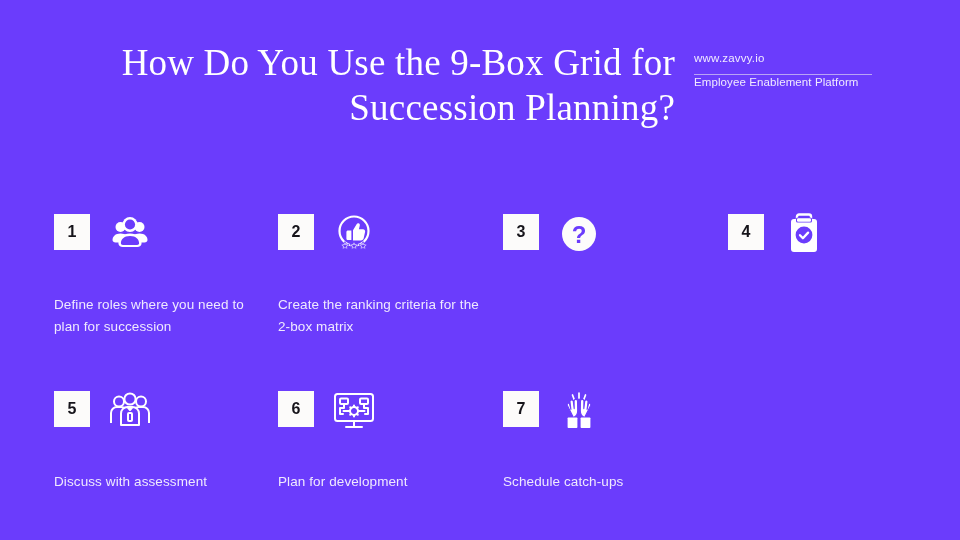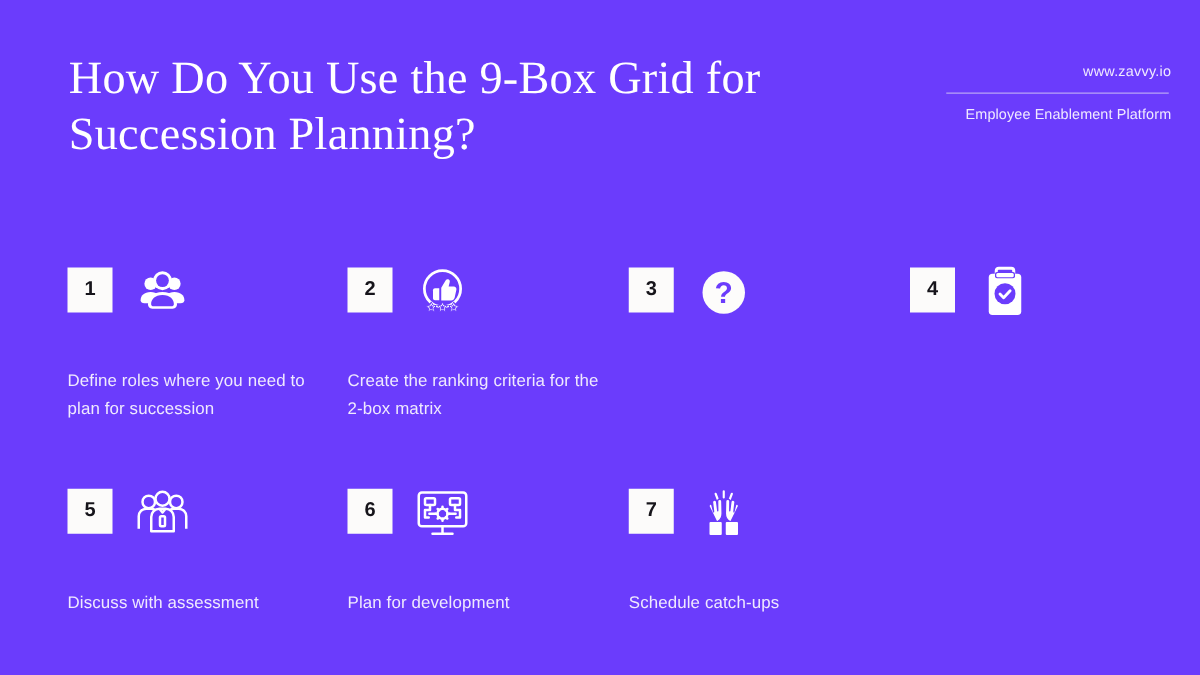--- a/index.html
+++ b/index.html
@@ -26,43 +26,42 @@
     position: absolute;
     left: 55px;
     top: 40px;
     width: 620px;
     font-family: "Liberation Serif", "DejaVu Serif", serif;
     font-size: 37px;
     line-height: 45px;
     color: #FFFFFF;
     font-weight: 400;
     letter-spacing: 0.2px;
+    text-align: right;
   }
 
   #brand {
     position: absolute;
-    left: 757px;
+    left: 694px;
     top: 50px;
     width: 180px;
-    text-align: right;
   }
   #brand .url {
     font-size: 11.5px;
     color: #F0EAFF;
     letter-spacing: 0.2px;
     line-height: 16px;
   }
   #brand .rule {
     margin-top: 8px;
     width: 178px;
     height: 1px;
     background: #b9a4f5;
   }
   #brand .tagline {
-    margin-top: 10px;
     font-size: 11.5px;
     line-height: 15px;
     color: #F0EAFF;
     letter-spacing: 0.1px;
   }
 
   
   .step {
     position: absolute;
     width: 215px;

